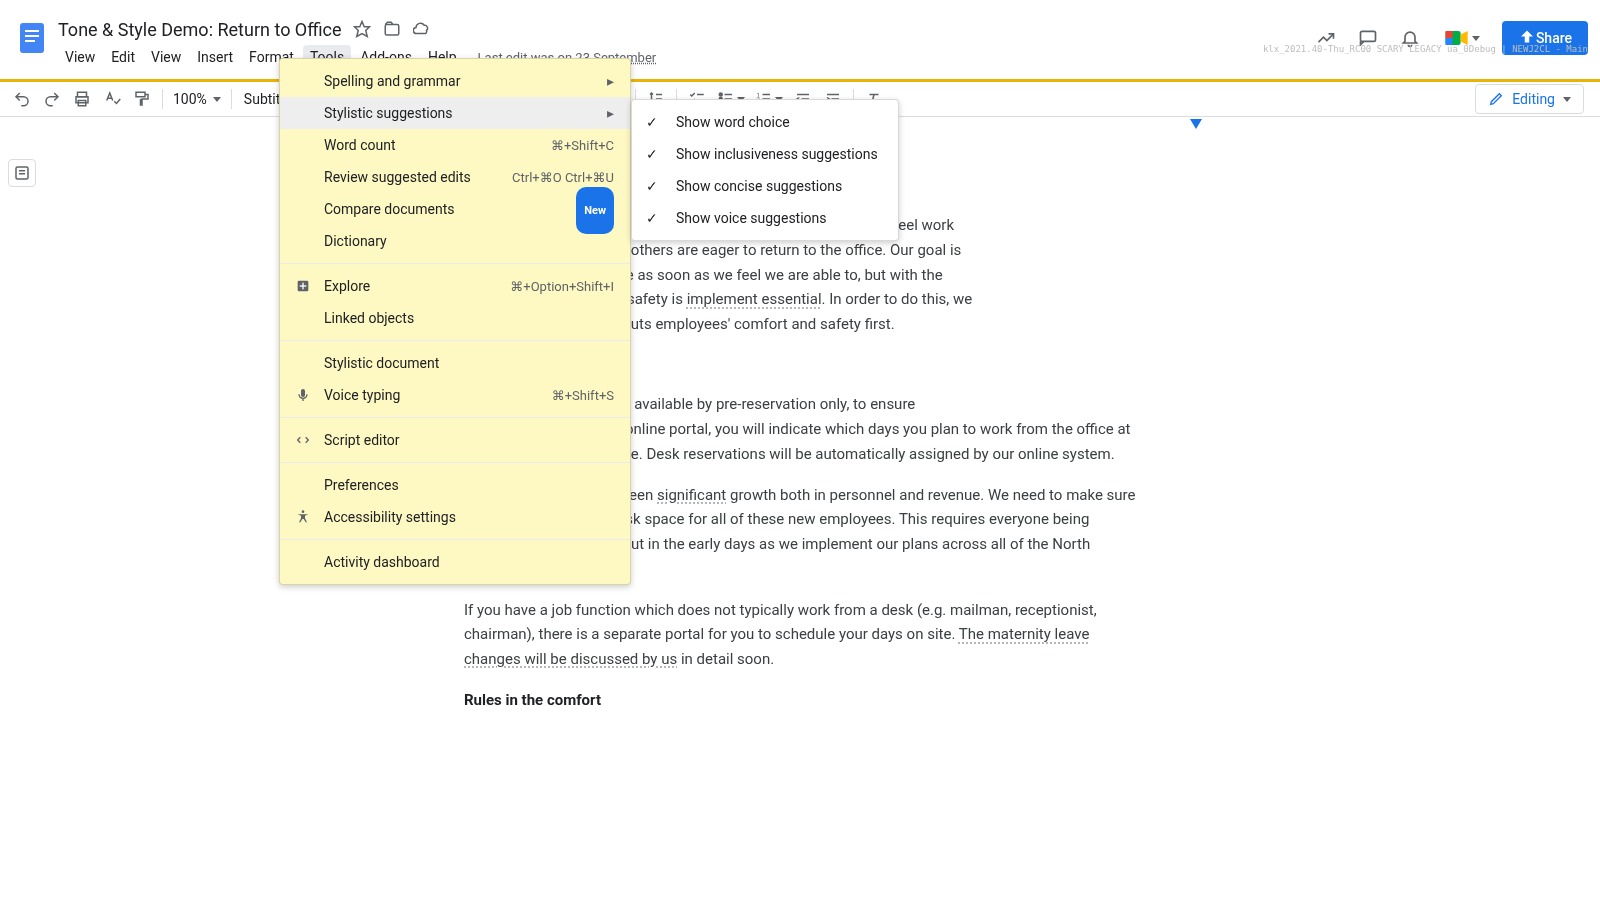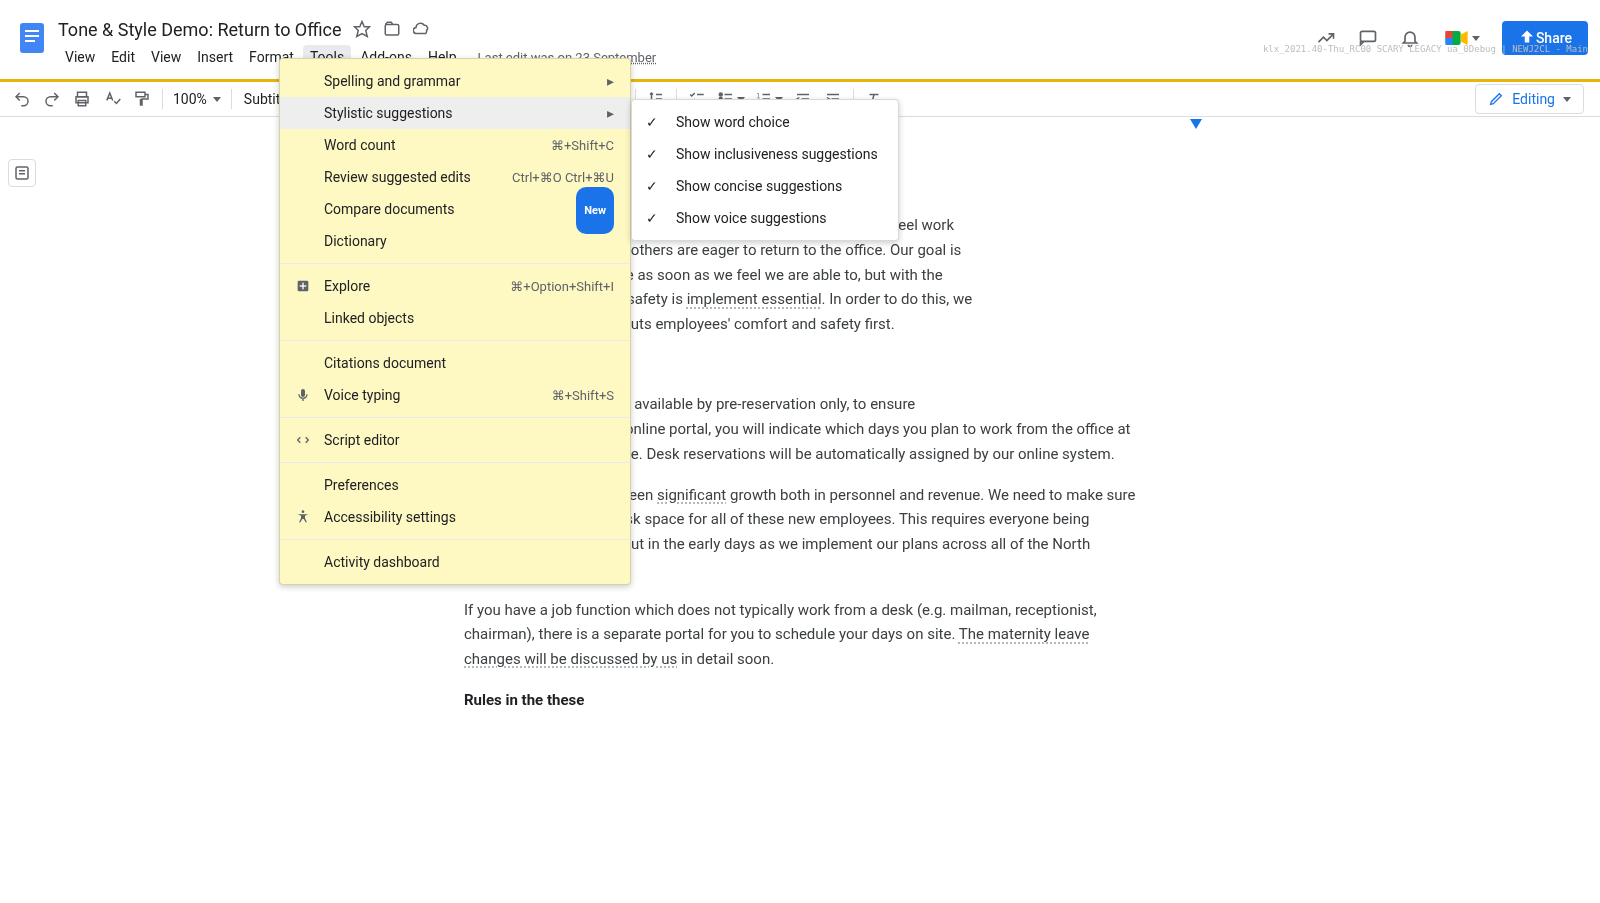--- a/index.html
+++ b/index.html
@@ -343,21 +343,21 @@
     <p>
       <span>o the office, desks will be available by pre-reservation only, to ensure</span><br>
       <span>distancing. Through the online portal, you will indicate which days you plan to work from the office at least one week in advance.  Desk reservations will be automatically assigned by our online system.</span>
     </p>
     <p>
       <span>This past year, we have seen </span><span class="u-dotted">significant</span><span> growth both in personnel and revenue. We need to make sure we can find sufficient desk space for all of these new employees. This requires everyone being flexible as we work this out in the early days as we implement our plans across all of the North American offices.</span>
     </p>
     <p>
       <span>If you have a job function which does not typically work from a desk (e.g. mailman, receptionist, chairman), there is a separate portal for you to schedule your days on site. </span><span class="u-dotted">The maternity leave changes will be discussed by us</span><span> in detail soon.</span>
     </p>
-    <p class="rules-head">Rules in the these</p>
+    <p class="rules-head">Rules in the comfort</p>
   </div>
 </div>
 
 <div class="dropdown" id="tools-dd">
     <div class="dd-item">
       <span>Spelling and grammar</span>
       <span class="arrow">▸</span>
     </div>
     <div class="dd-item active">
       <span>Stylistic suggestions</span>
@@ -388,21 +388,21 @@
         </svg>
       </span>
       <span>Explore</span>
       <span class="right">⌘+Option+Shift+I</span>
     </div>
     <div class="dd-item">
       <span>Linked objects</span>
     </div>
     <div class="dd-sep"></div>
     <div class="dd-item">
-      <span>Citations document</span>
+      <span>Stylistic document</span>
     </div>
     <div class="dd-item">
       <span class="left-icon">
         <svg width="16" height="16" viewBox="0 0 24 24" fill="#5f6368">
           <rect x="9" y="3" width="6" height="12" rx="3"></rect>
           <path d="M6 11a6 6 0 0 0 12 0M12 17v4" stroke="#5f6368" stroke-width="2" fill="none"></path>
         </svg>
       </span>
       <span>Voice typing</span>
       <span class="right">⌘+Shift+S</span>

